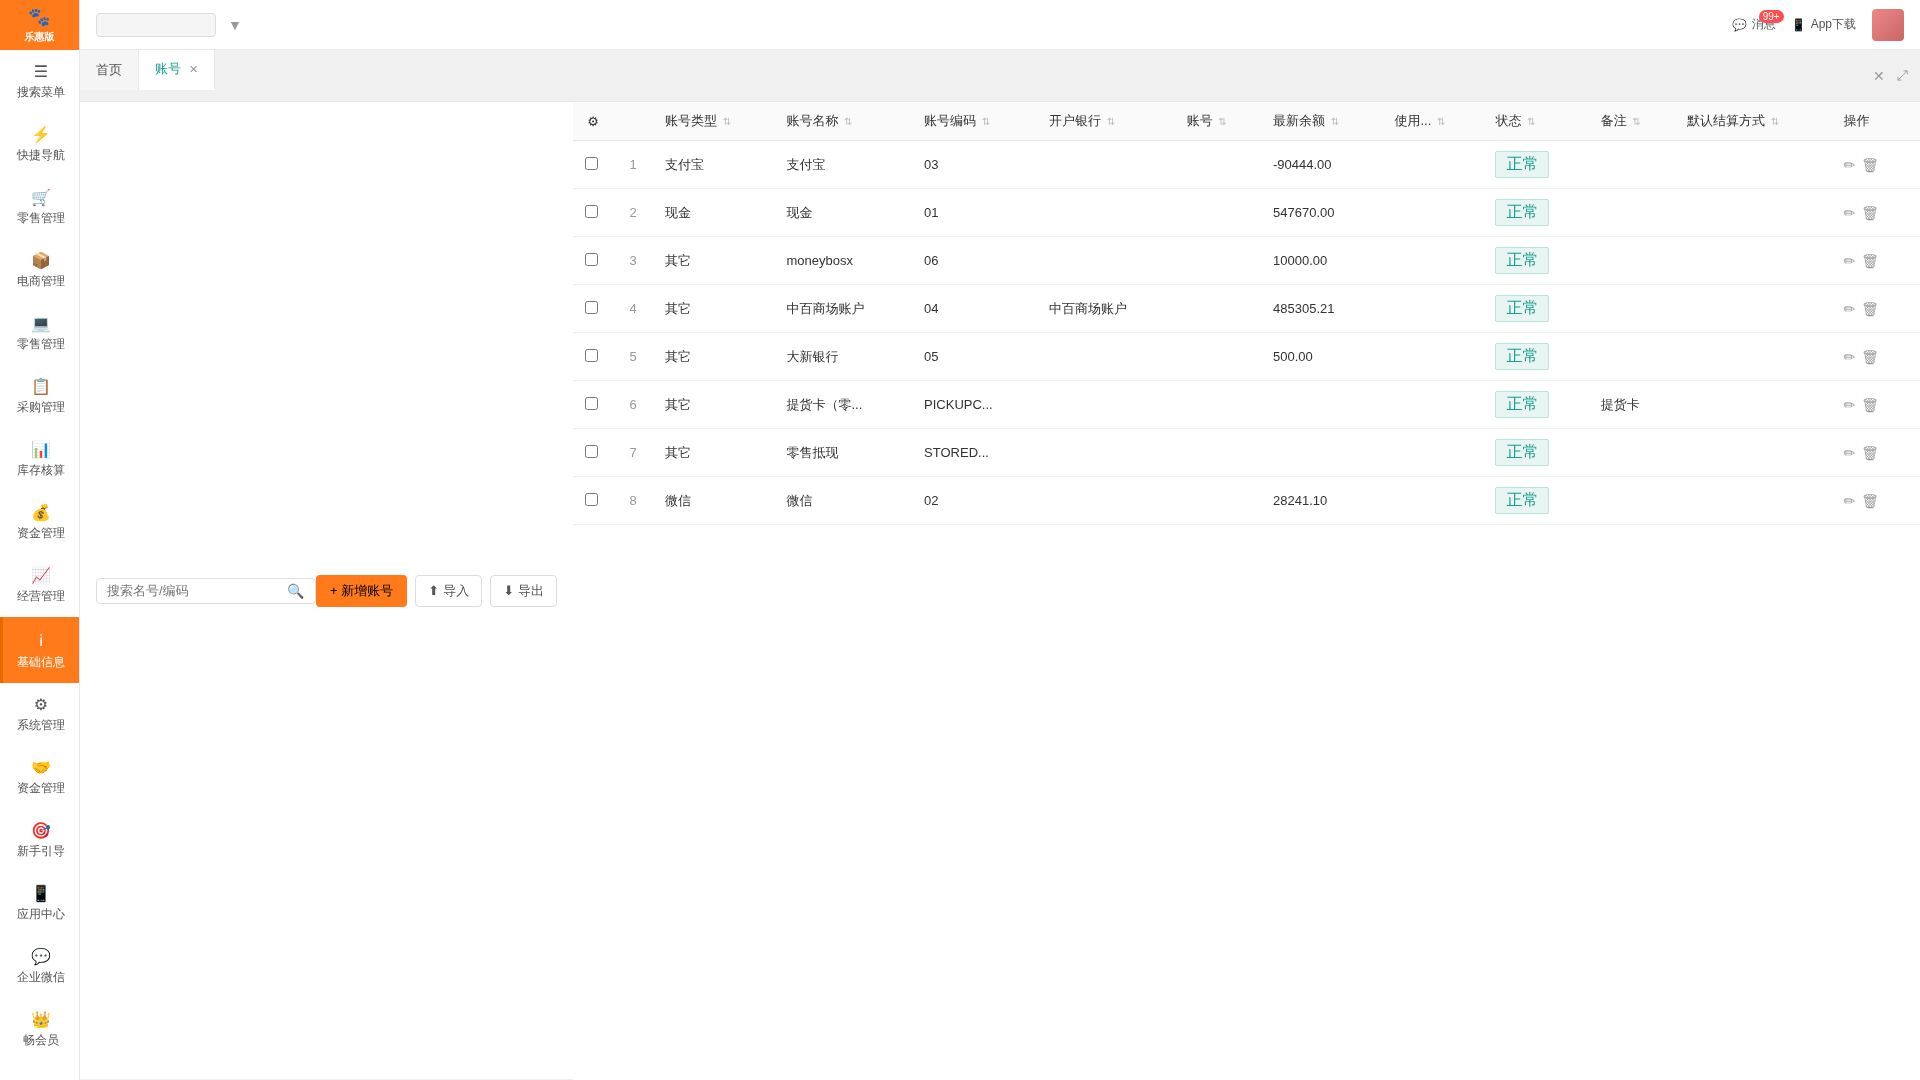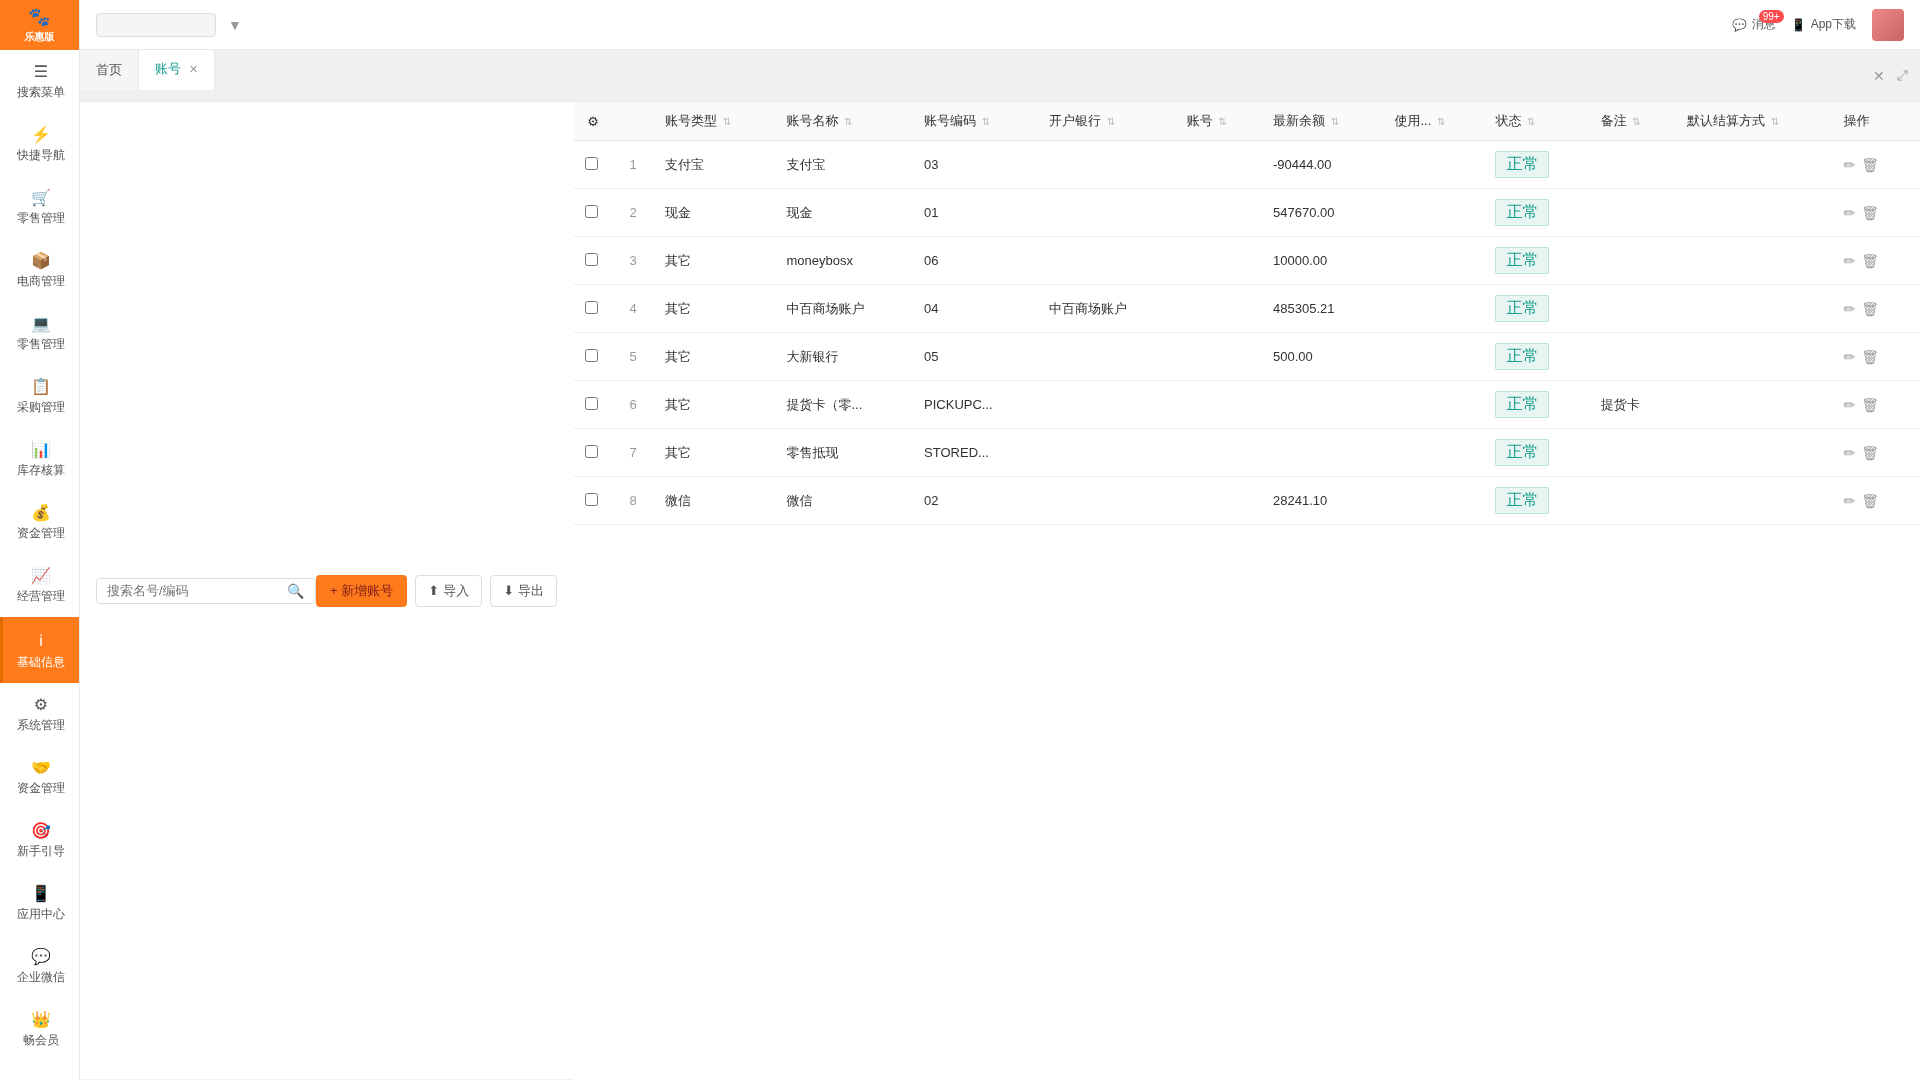--- a/index.html
+++ b/index.html
@@ -130,21 +130,21 @@
       display: flex; align-items: center;
       border: 1px solid #ddd; border-radius: 4px;
       padding: 4px 10px; background: #fff; width: 220px;
     }
     .search-input-wrap input {
       border: none; outline: none; font-size: 13px; color: #333; flex: 1; background: transparent;
     }
     .search-icon { color: #999; font-size: 14px; }
     .toolbar-right { display: flex; align-items: center; gap: 8px; }
     .btn-primary {
-      background: #ff7a1a; color: #7f1d1d; border: none;
+      background: #ff7a1a; color: #000000; border: none;
       border-radius: 4px; padding: 7px 14px;
       font-size: 13px; cursor: pointer; display: flex; align-items: center; gap: 4px;
     }
     .btn-default {
       background: #fff; color: #555; border: 1px solid #ddd;
       border-radius: 4px; padding: 6px 12px;
       font-size: 13px; cursor: pointer; display: flex; align-items: center; gap: 4px;
     }
 
     

